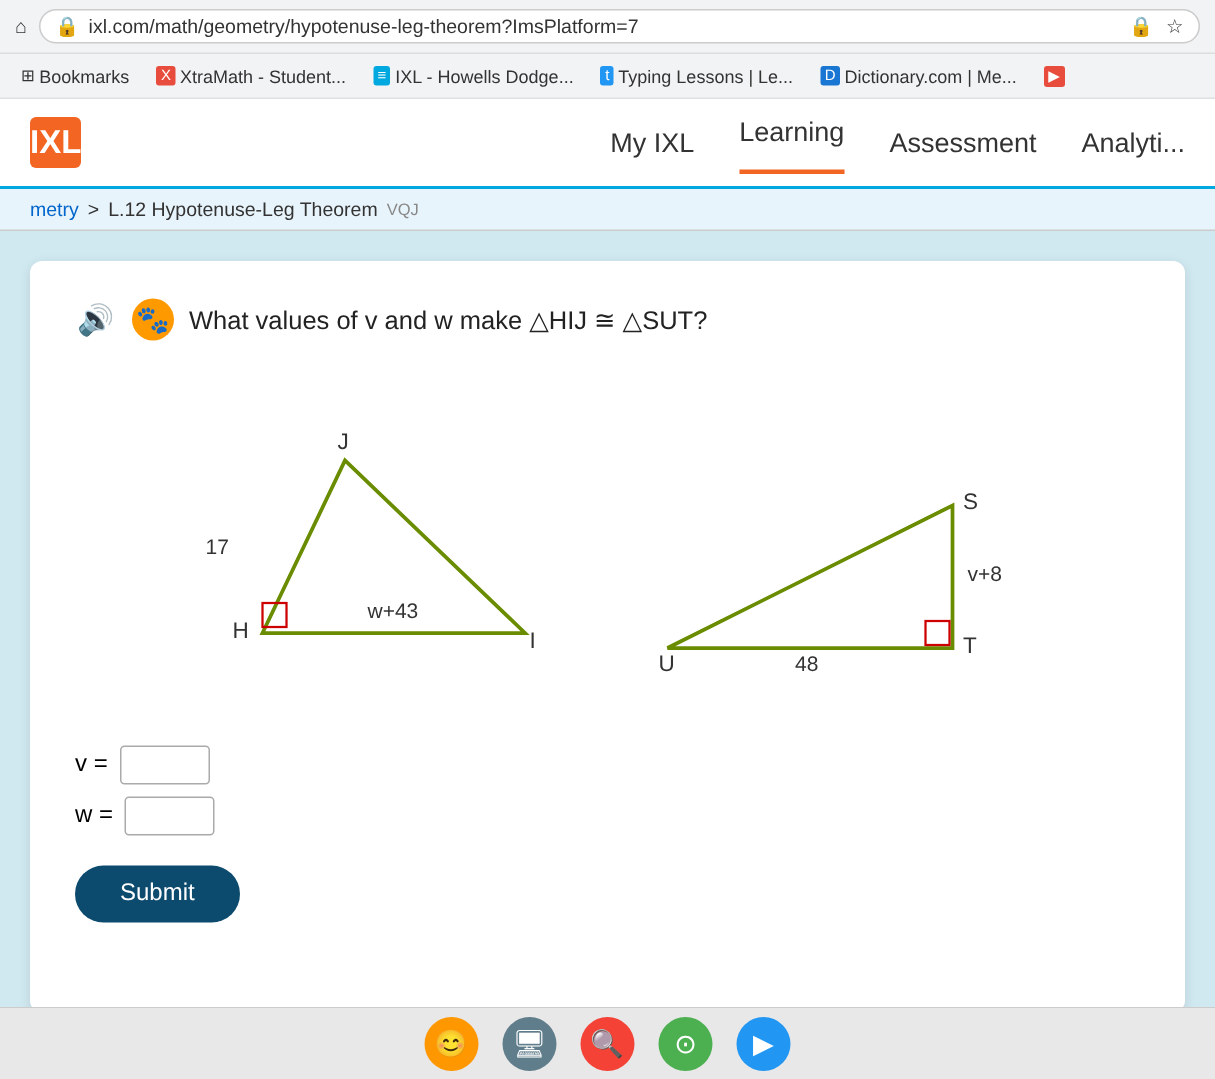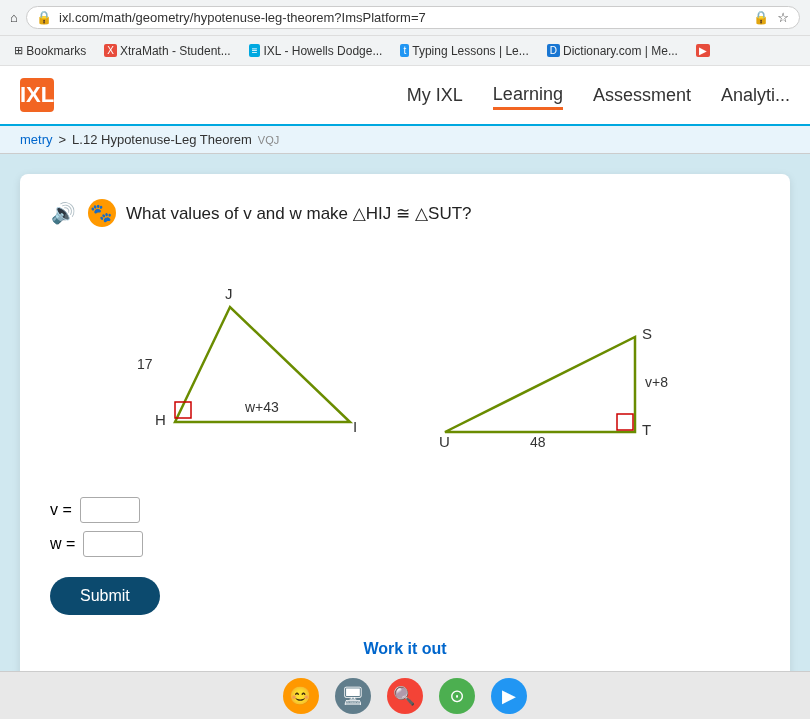--- a/index.html
+++ b/index.html
@@ -79,21 +79,21 @@
     }
     .nav-link {
       font-size: 18px;
       color: #333;
       cursor: pointer;
       padding: 4px 0;
     }
     .nav-link.active {
       color: #333;
       border-bottom: 3px solid #f26522;
-      padding-bottom: 2px;
+      padding-bottom: 14px;
     }
 
     
     .breadcrumb {
       background: #e8f4fb;
       padding: 6px 20px;
       font-size: 13px;
       color: #333;
       display: flex;
       align-items: center;
@@ -337,21 +337,20 @@
         <span>w =</span>
         <input type="text" style="">
       </div>
     </div>
 
     
     <button class="submit-btn">Submit</button>
 
     
     <div class="work-it-out">
-      <div class="title">Work it out</div>
     </div>
 
   </div>
 </div>
 
 <div class="taskbar">
   <div class="taskbar-icon" style="background:#ff9800; color:white;">😊</div>
   <div class="taskbar-icon" style="background:#607d8b; color:white;">🖥</div>
   <div class="taskbar-icon" style="background:#f44336; color:white;">🔍</div>
   <div class="taskbar-icon" style="background:#4caf50; color:white;">⊙</div>

